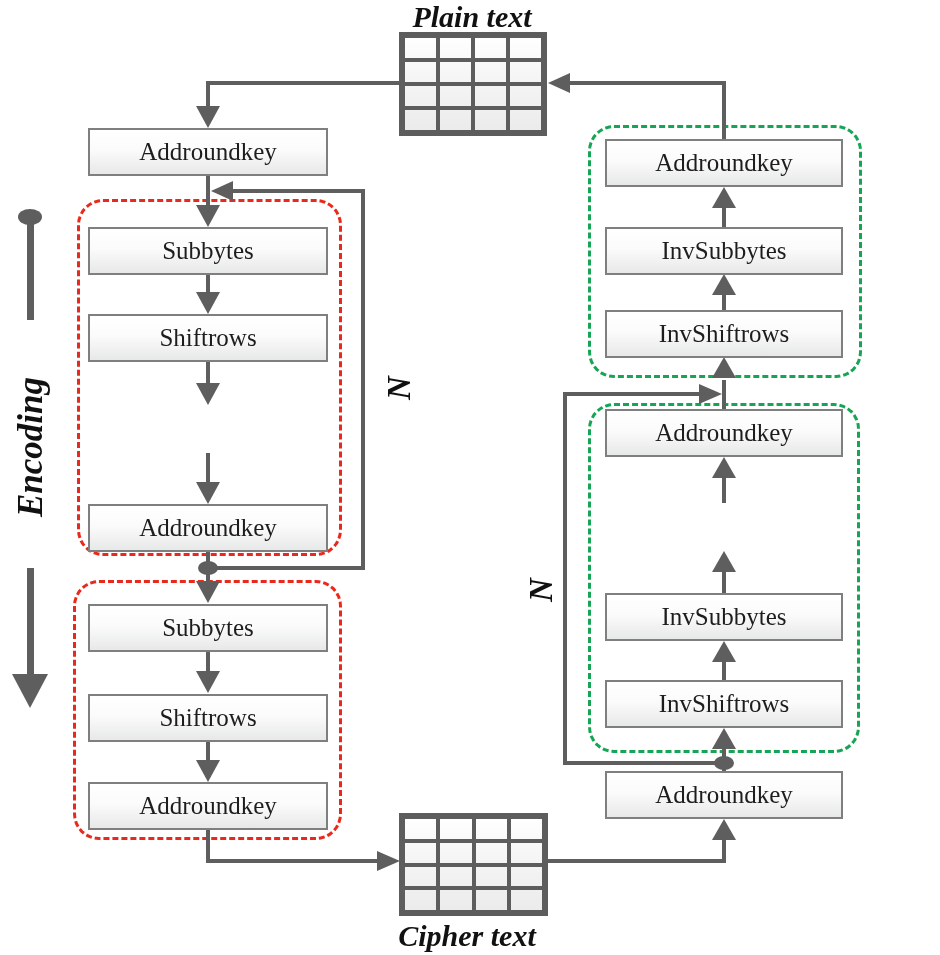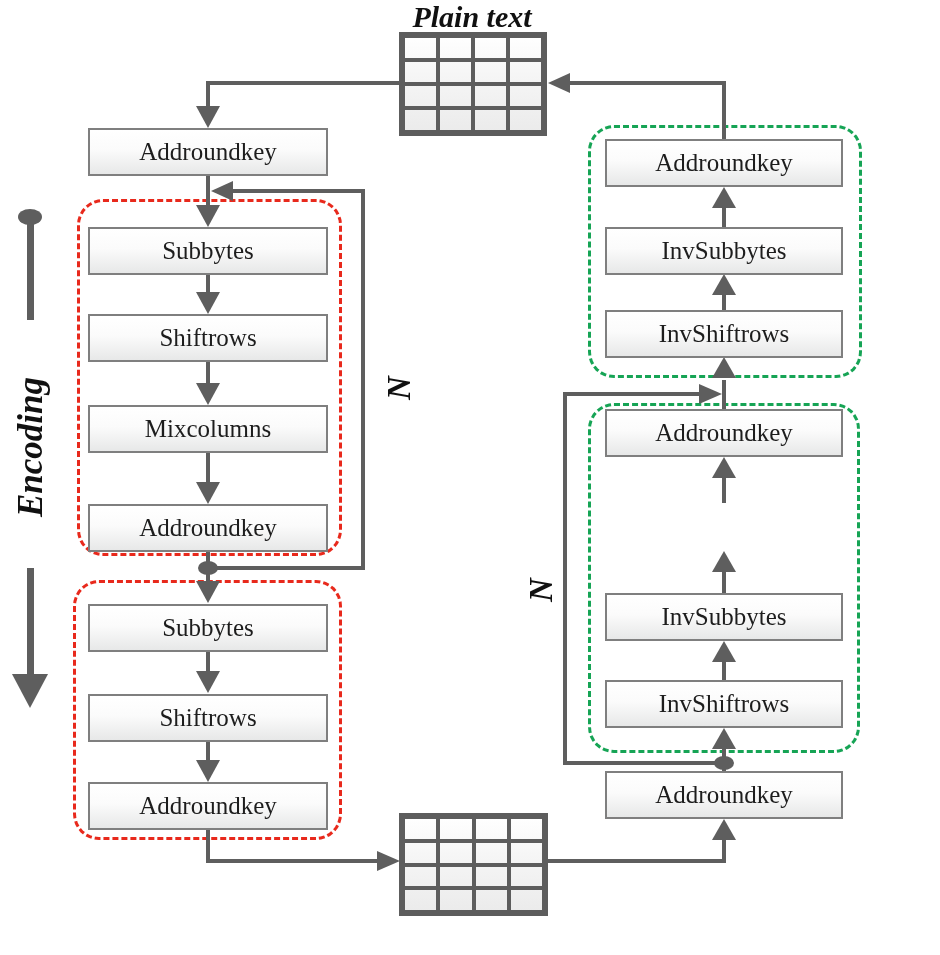--- a/index.html
+++ b/index.html
@@ -41,20 +41,21 @@
          transform:rotate(-90deg);font-style:italic;font-weight:700;font-size:35px;color:#111;}
   .nlabel{position:absolute;width:44px;height:44px;line-height:44px;text-align:center;
           transform:rotate(-90deg);font-style:italic;font-weight:700;font-size:33px;color:#111;}
 </style>
 </head>
 <body>
 
 <div class="stage">
 
   <div class="title" style="left:352px;top:0px;">Plain text</div>
+  <div class="title" style="left:347px;top:919px;">Cipher text</div>
 
   <div class="grid" style="left:399px;top:32px;width:148px;height:104px;">
     <div></div>
       <div></div>
       <div></div>
       <div></div>
     <div></div>
       <div></div>
       <div></div>
       <div></div>
@@ -150,21 +151,20 @@
   <div class="vline" style="left:722px;top:207px;height:20px;"></div>
   <div class="arr a-up" style="left:712px;top:187px;"></div>
 
   <div class="vline" style="left:722px;top:81px;height:58px;"></div>
   <div class="hline" style="left:570px;top:81px;width:156px;"></div>
   <div class="arr a-left" style="left:548px;top:73px;"></div>
 
   <div class="box" style="left:88px;top:128px;">Addroundkey</div>
   <div class="box" style="left:88px;top:227px;">Subbytes</div>
   <div class="box" style="left:88px;top:314px;">Shiftrows</div>
-  <div class="box" style="left:88px;top:405px;">Mixcolumns</div>
   <div class="box" style="left:88px;top:504px;">Addroundkey</div>
   <div class="box" style="left:88px;top:604px;">Subbytes</div>
   <div class="box" style="left:88px;top:694px;">Shiftrows</div>
   <div class="box" style="left:88px;top:782px;">Addroundkey</div>
 
   <div class="box rbox" style="left:605px;top:139px;">Addroundkey</div>
   <div class="box rbox" style="left:605px;top:227px;">InvSubbytes</div>
   <div class="box rbox" style="left:605px;top:310px;">InvShiftrows</div>
   <div class="box rbox" style="left:605px;top:409px;">Addroundkey</div>
   <div class="box rbox" style="left:605px;top:593px;">InvSubbytes</div>

